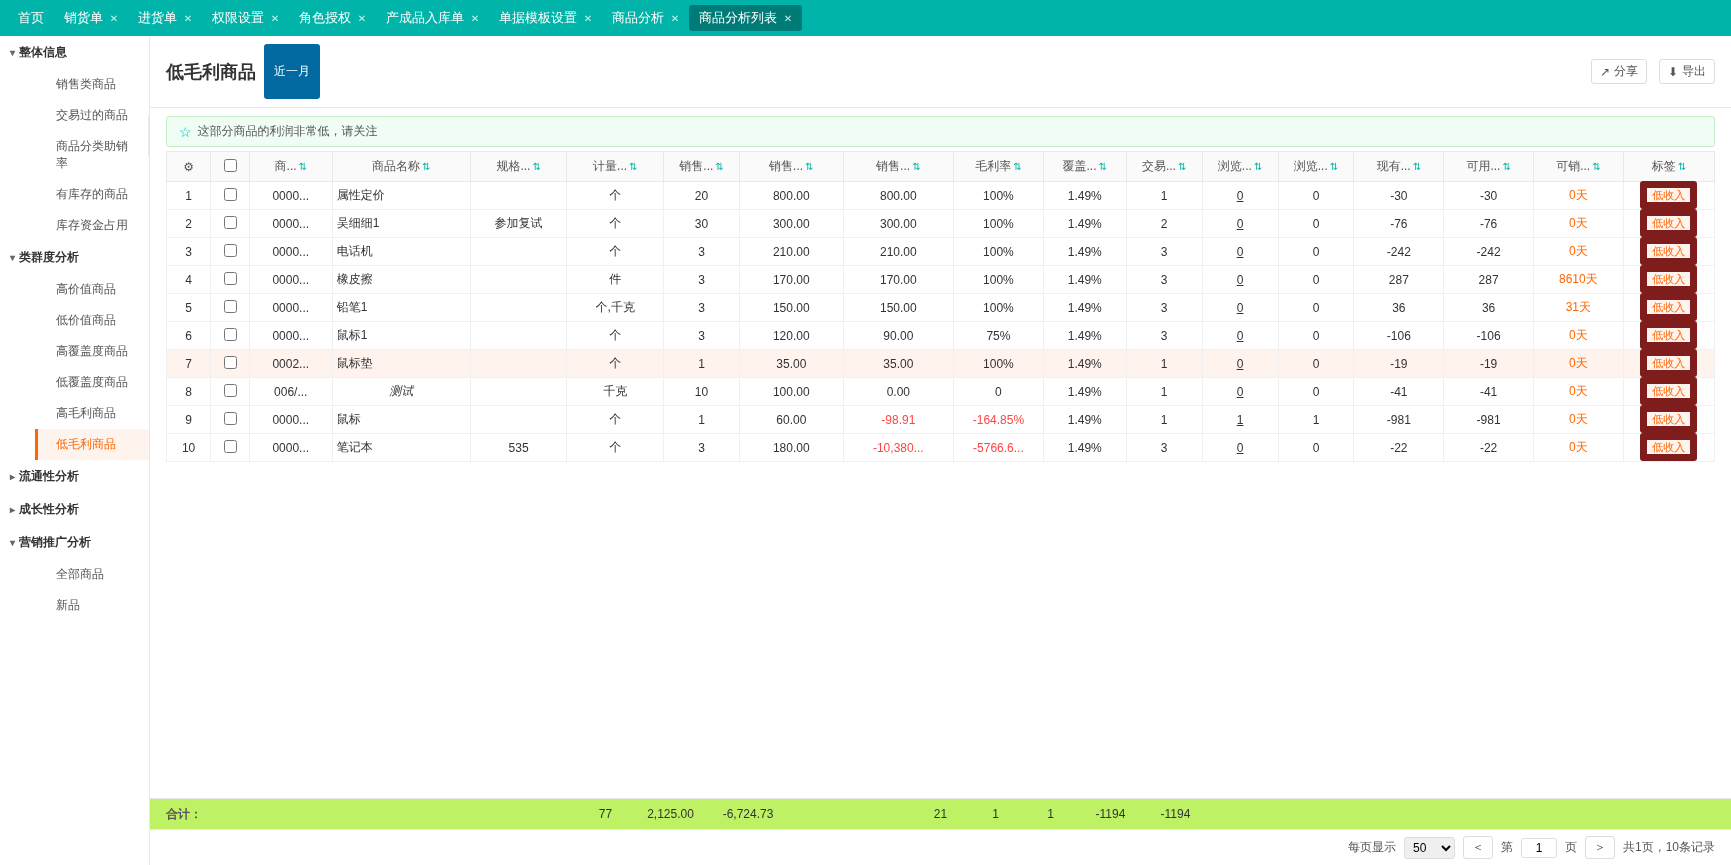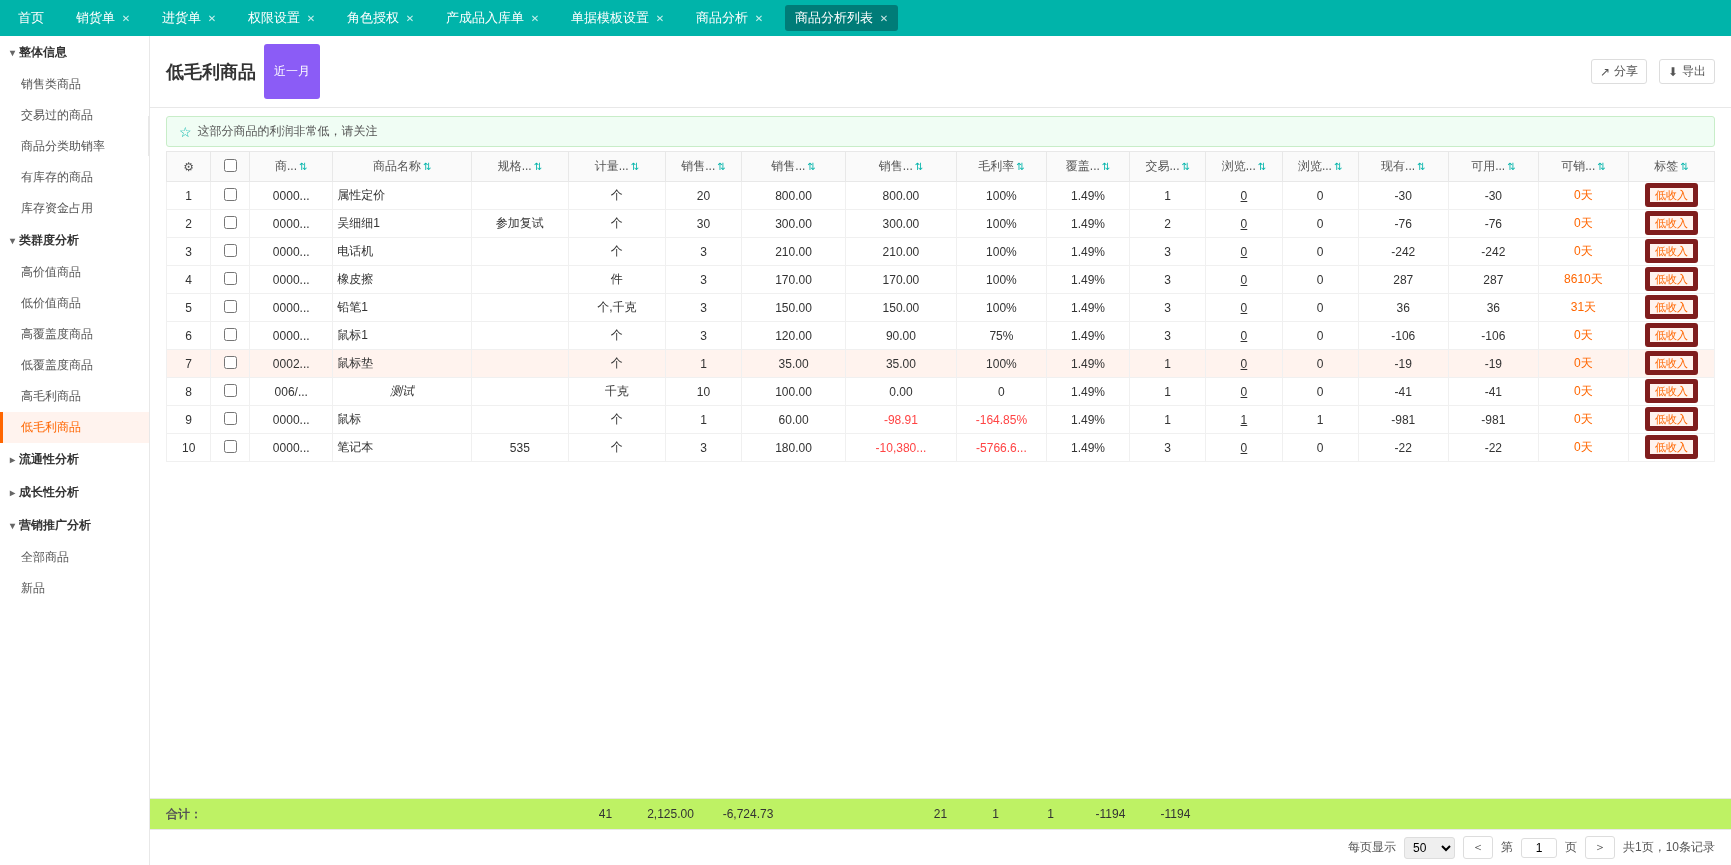--- a/index.html
+++ b/index.html
@@ -5,21 +5,21 @@
     * { box-sizing: border-box; margin: 0; padding: 0; font-family: 'Microsoft YaHei', SimHei, sans-serif; font-size: 12px; }
     body { background: #f5f5f5; overflow-x: hidden; }
 
     
     .top-nav {
       background: #00b4aa;
       display: flex;
       align-items: center;
       height: 36px;
       padding: 16px 8px;
-      gap: 12px;
+      gap: 0;
     }
     .nav-item {
       color: #fff;
       padding: 4px 10px;
       cursor: pointer;
       border-radius: 3px;
       white-space: nowrap;
       font-size: 13px;
     }
     .nav-item.active { background: #007c78; }
@@ -48,20 +48,21 @@
       cursor: pointer;
       font-size: 12px;
     }
     .sidebar-group-header .arrow { margin-right: 4px; font-size: 10px; color: #666; }
     .sidebar-item {
       padding: 7px 10px 7px 18px;
       color: #555;
       cursor: pointer;
       font-size: 12px;
       border-left: 3px solid transparent;
+      margin-left: 35px;
     }
     .sidebar-item.active {
       background: #fff3ee;
       color: #ff6600;
       border-left: 3px solid #ff6600;
     }
     .sidebar-collapse-btn {
       position: absolute;
       left: 148px;
       top: 80px;
@@ -95,21 +96,21 @@
       border-bottom: 1px solid #e8e8e8;
       gap: 8px;
       background: #fff;
     }
     .page-title {
       font-size: 18px;
       font-weight: bold;
       color: #333;
     }
     .filter-btn {
-      background: #8b5cf6;
+      background: #0369a1;
       color: #fff;
       border: none;
       padding: 19px 10px;
       border-radius: 3px;
       cursor: pointer;
       font-size: 12px;
     }
     .search-box {
       display: flex;
       align-items: center;
@@ -191,21 +192,21 @@
     tbody td {
       padding: 5px 4px;
       text-align: center;
       border: 1px solid #f0f0f0;
       white-space: nowrap;
       color: #333;
     }
     .tag-badge {
       background: #fff3ee;
       color: #ff6600;
-      border: 5px solid #7f1d1d;
+      border: 7px solid #7f1d1d;
       border-radius: 3px;
       padding: 1px 5px;
       font-size: 11px;
     }
     .red-text { color: #ff4444; }
     .orange-text { color: #ff6600; }
     .underline-link { text-decoration: underline; cursor: pointer; color: #333; }
 
     
     .footer-totals {
@@ -583,21 +584,21 @@
 
     <div class="footer-totals">
       <span class="label">合计：</span>
       <div class="footer-cells">
         <span class="footer-cell" style="width:32px;"></span>
         <span class="footer-cell" style="width:28px;"></span>
         <span class="footer-cell" style="width:60px;"></span>
         <span class="footer-cell" style="width:100px;"></span>
         <span class="footer-cell" style="width:70px;"></span>
         <span class="footer-cell" style="width:70px;"></span>
-        <span class="footer-cell" style="width:55px;">41</span>
+        <span class="footer-cell" style="width:55px;">77</span>
         <span class="footer-cell" style="width:75px;">2,125.00</span>
         <span class="footer-cell" style="width:80px;">-6,724.73</span>
         <span class="footer-cell" style="width:65px;"></span>
         <span class="footer-cell" style="width:60px;"></span>
         <span class="footer-cell" style="width:55px;">21</span>
         <span class="footer-cell" style="width:55px;">1</span>
         <span class="footer-cell" style="width:55px;">1</span>
         <span class="footer-cell" style="width:65px;">-1194</span>
         <span class="footer-cell" style="width:65px;">-1194</span>
         <span class="footer-cell" style="width:65px;"></span>

